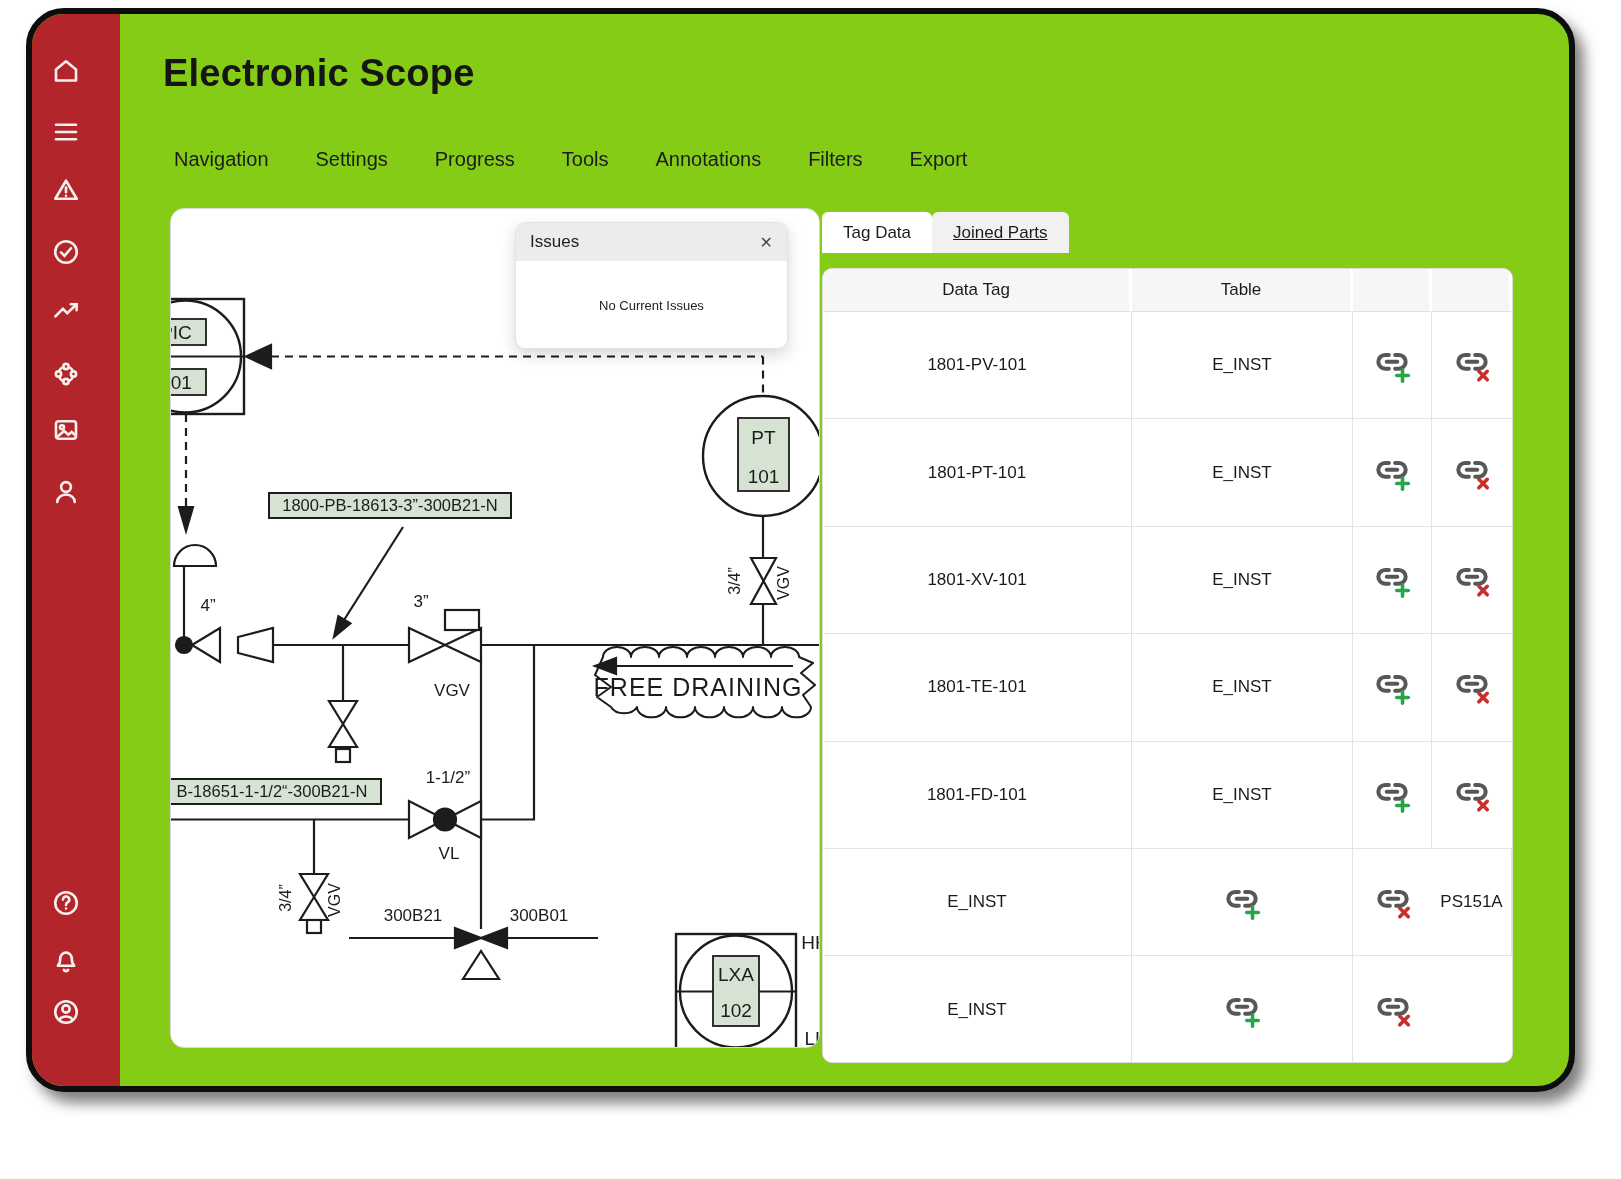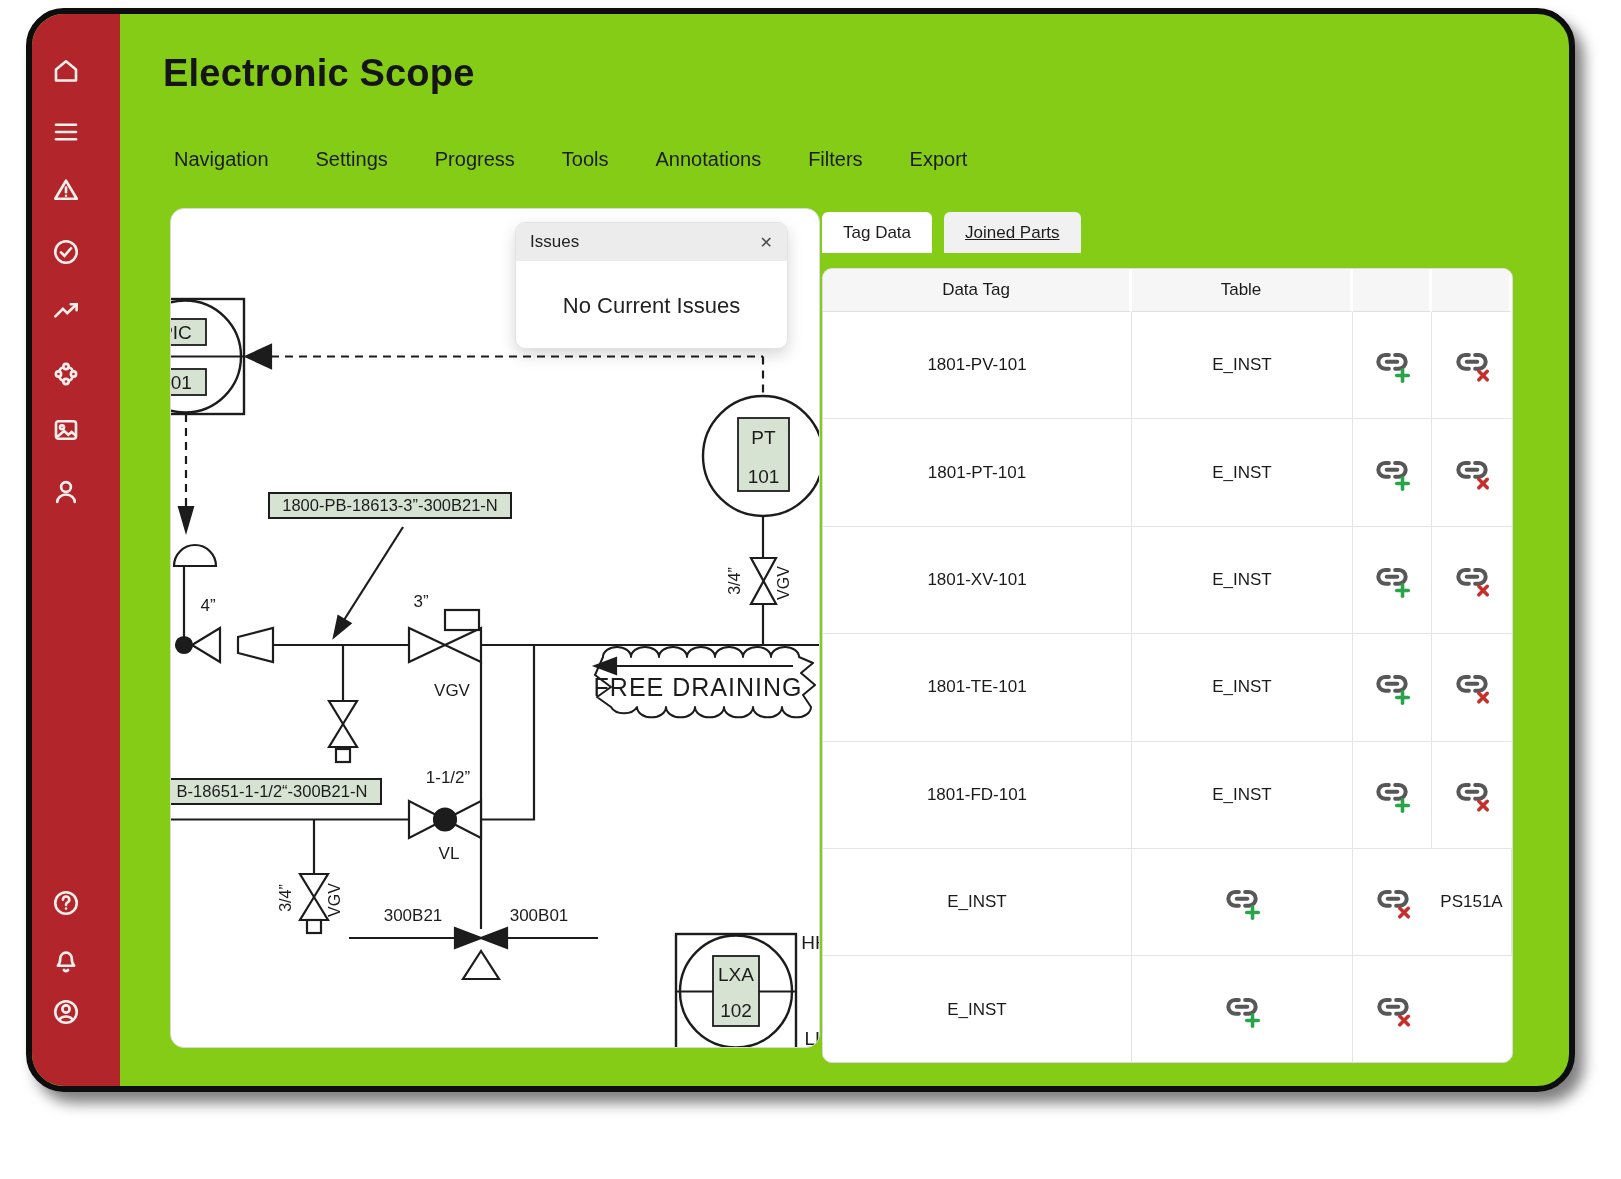--- a/index.html
+++ b/index.html
@@ -31,25 +31,25 @@
   text.dlab{font-family:"Liberation Sans",sans-serif;fill:#1c1c1c;}
 
   
   .popup{position:absolute;left:483px;top:208px;width:273px;height:127px;background:#fff;
     border:1px solid #e2e2e2;border-radius:10px;box-shadow:0 6px 16px rgba(0,0,0,.16);
     overflow:hidden;z-index:5;}
   .popup-head{height:38px;background:#ececec;display:flex;align-items:center;
     justify-content:space-between;padding:0 14px;font-size:17px;color:#222;}
   .popup-close{cursor:pointer;font-size:16px;color:#4a4a4a;}
   .popup-body{height:89px;display:flex;align-items:center;justify-content:center;
-    font-size:22px;color:#222;}
+    font-size:13px;color:#222;}
 
   
   .right-panel{position:absolute;left:790px;top:198px;width:691px;height:836px;}
-  .tabs{display:flex;height:41px;gap:12px;}
+  .tabs{display:flex;height:41px;}
   .tab{display:flex;align-items:center;padding:0 21px;font-size:17px;color:#1c1c1c;
     cursor:pointer;background:#fff;border-radius:6px 6px 0 0;}
   .tab.inactive{background:#f1f1f1;text-decoration:underline;}
   .tblwrap{position:absolute;left:0;top:56px;width:691px;height:795px;
     border:1px solid #dcdcdc;border-radius:10px;overflow:hidden;background:#fff;}
   .tbl{display:grid;grid-template-columns:309px 221px 79px 80px;
     grid-template-rows:43px repeat(7,107.4px);}
   .cell{display:flex;align-items:center;justify-content:center;font-size:17px;
     border-bottom:1px solid #e4e4e4;background:#fff;}
   .cell.cl{border-right:1px solid #e4e4e4;}

